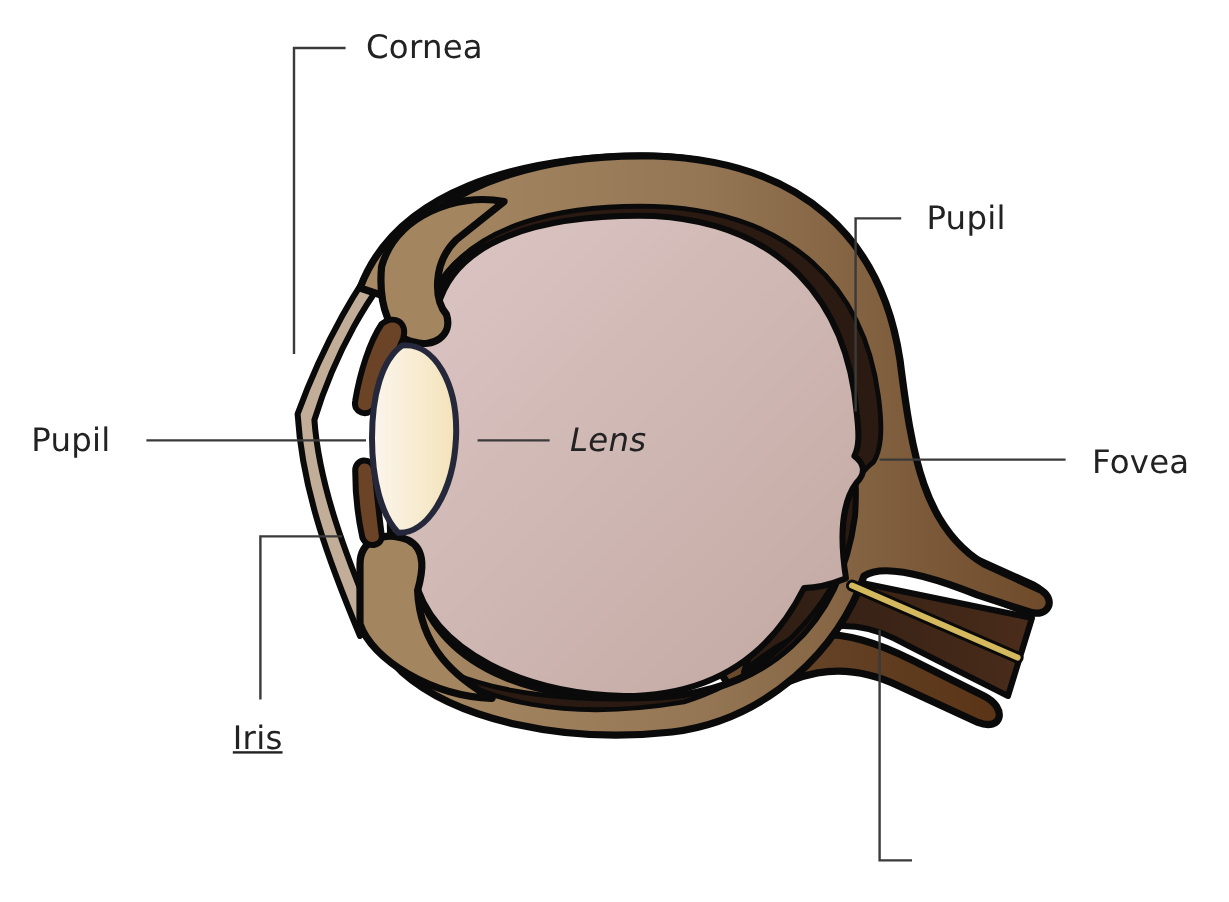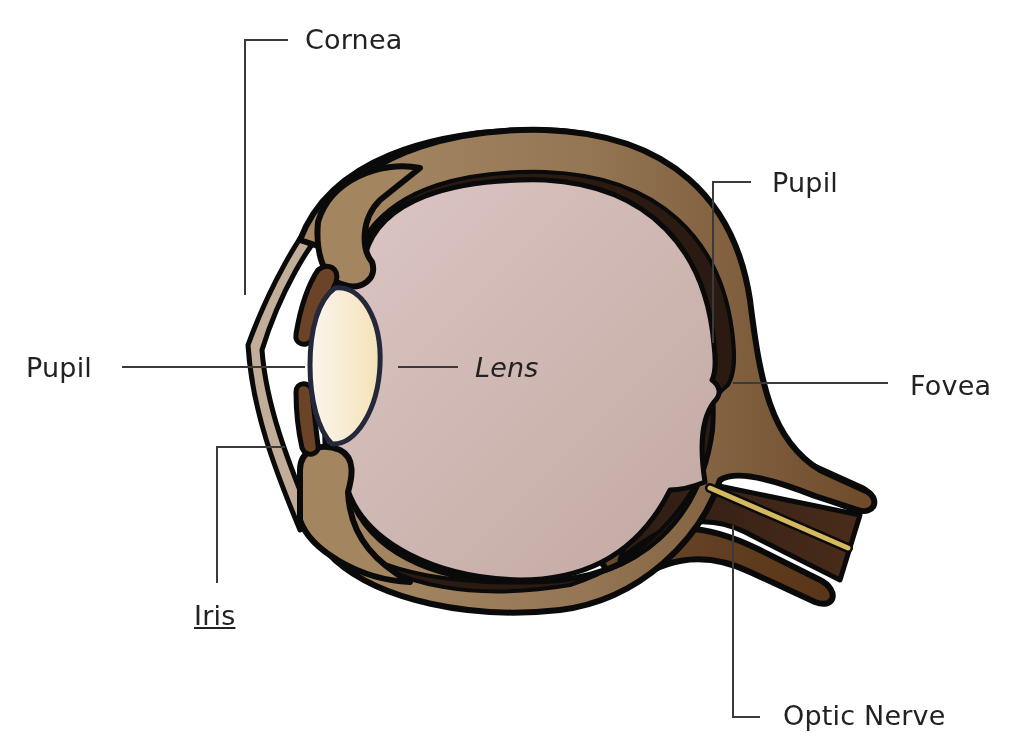--- a/index.html
+++ b/index.html
@@ -72,14 +72,13 @@
     <line class="leader" x1="733" y1="383" x2="888" y2="383"></line>
     <polyline class="leader" points="733,525 733,717 760,717"></polyline>
   </svg>
 
   <div class="lbl" style="left:305px;top:26px;">Cornea</div>
   <div class="lbl" style="left:26px;top:354px;">Pupil</div>
   <div class="lbl" style="left:475px;top:354px;font-style:italic;">Lens</div>
   <div class="lbl" style="left:194px;top:602px;text-decoration:underline;">Iris</div>
   <div class="lbl" style="left:772px;top:169px;">Pupil</div>
   <div class="lbl" style="left:910px;top:372px;text-align:center;">Fovea</div>
-  <div class="lbl" style="left:783px;top:702px;">Optic Nerve</div>
 </div>
 
 </body></html>

